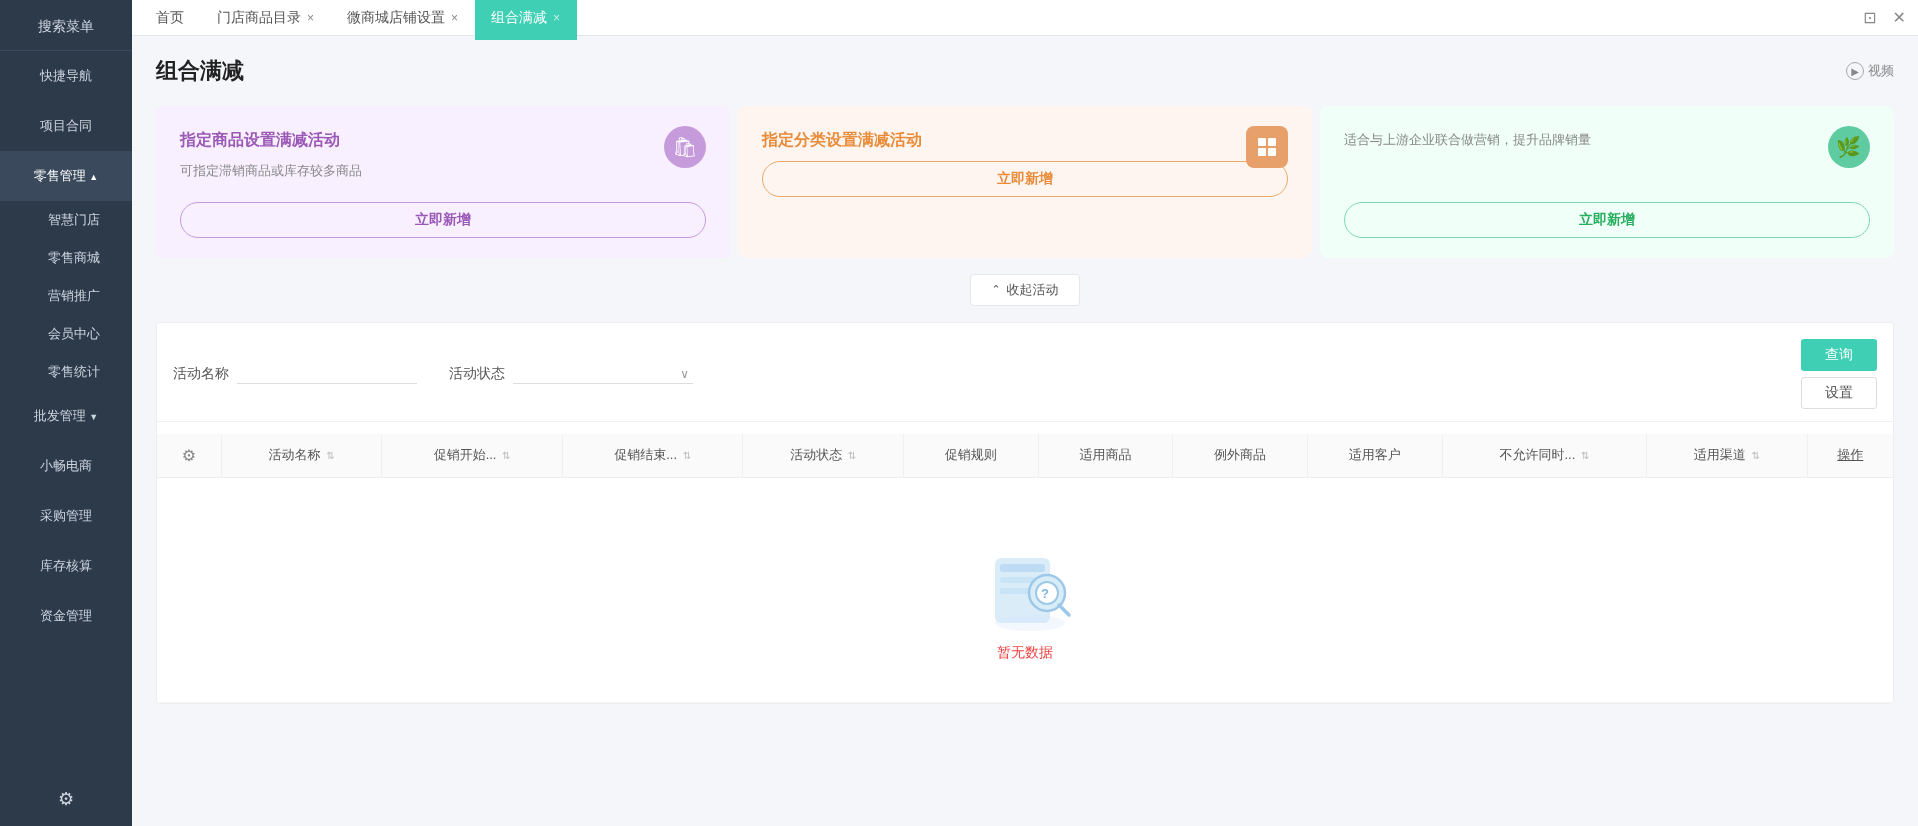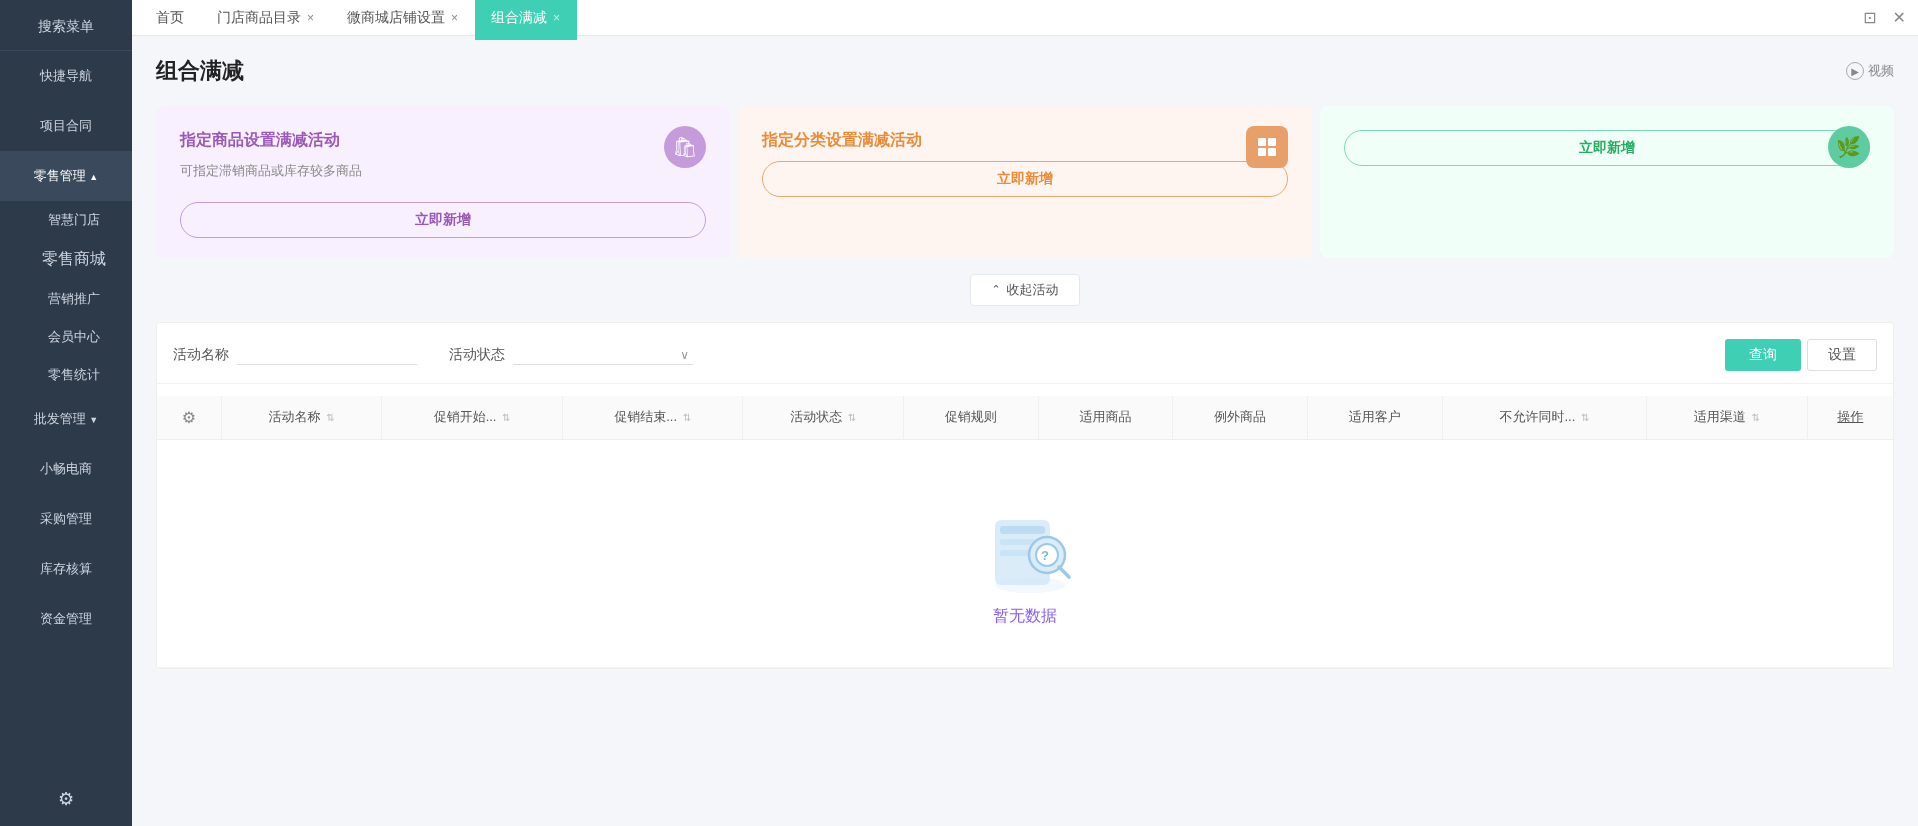--- a/index.html
+++ b/index.html
@@ -252,21 +252,21 @@
     .filter-select-wrap .chevron {
       position: absolute;
       right: 4px;
       pointer-events: none;
       color: #999;
       font-size: 12px;
     }
     .filter-btns {
       margin-left: auto;
       display: flex;
-      flex-direction: row;
+      flex-direction: column;
       gap: 6px;
     }
     .btn-query {
       background: #3ecfb4;
       color: #fff;
       border: none;
       border-radius: 3px;
       padding: 7px 24px;
       font-size: 14px;
       cursor: pointer;
@@ -320,22 +320,22 @@
       text-align: center;
       padding: 60px 0 40px 0;
     }
     .empty-img {
       width: 100px;
       height: 90px;
       margin: 0 auto 16px auto;
       position: relative;
     }
     .empty-text {
-      color: #8b5cf6;
-      font-size: 16px;
+      color: #ef4444;
+      font-size: 14px;
     }
 
     
     .icon-settings { font-size: 16px; color: #888; cursor: pointer; }
 
     
     .icon-bag {
       width: 42px; height: 42px;
       background: #c59bdc;
       border-radius: 50%;
@@ -361,21 +361,21 @@
 <body>
 
 <div class="sidebar">
   <div class="sidebar-search">搜索菜单</div>
   <div class="sidebar-item">快捷导航</div>
   <div class="sidebar-item">项目合同</div>
   <div class="sidebar-item active">
     <span>零售管理</span> <span style="font-size:9px;">▲</span>
   </div>
   <div class="sidebar-item" style="padding: 10px 0 10px 16px; font-size:13px;">智慧门店</div>
-  <div class="sidebar-item" style="padding: 10px 0 10px 16px; font-size:16px;">零售商城</div>
+  <div class="sidebar-item" style="padding: 10px 0 10px 16px; font-size:13px;">零售商城</div>
   <div class="sidebar-item" style="padding: 10px 0 10px 16px; font-size:13px;">营销推广</div>
   <div class="sidebar-item" style="padding: 10px 0 10px 16px; font-size:13px;">会员中心</div>
   <div class="sidebar-item" style="padding: 10px 0 10px 16px; font-size:13px;">零售统计</div>
   <div class="sidebar-item">
     <span>批发管理</span> <span style="font-size:9px;">▼</span>
   </div>
   <div class="sidebar-item">小畅电商</div>
   <div class="sidebar-item">采购管理</div>
   <div class="sidebar-item">库存核算</div>
   <div class="sidebar-item">资金管理</div>
@@ -439,20 +439,21 @@
               </svg>
           </div>
         </div>
         <button class="card-btn">立即新增</button>
       </div>
 
       <div class="card card-green">
         <div class="card-icon">
           <div class="icon-leaf">🌿</div>
         </div>
+        <div class="card-desc">适合与上游企业联合做营销，提升品牌销量</div>
         <button class="card-btn">立即新增</button>
       </div>
     </div>
 
     <div class="collapse-bar">
       <button class="collapse-btn">
         <span style="font-size:11px;">⌃</span>
         <span>收起活动</span>
       </button>
     </div>

